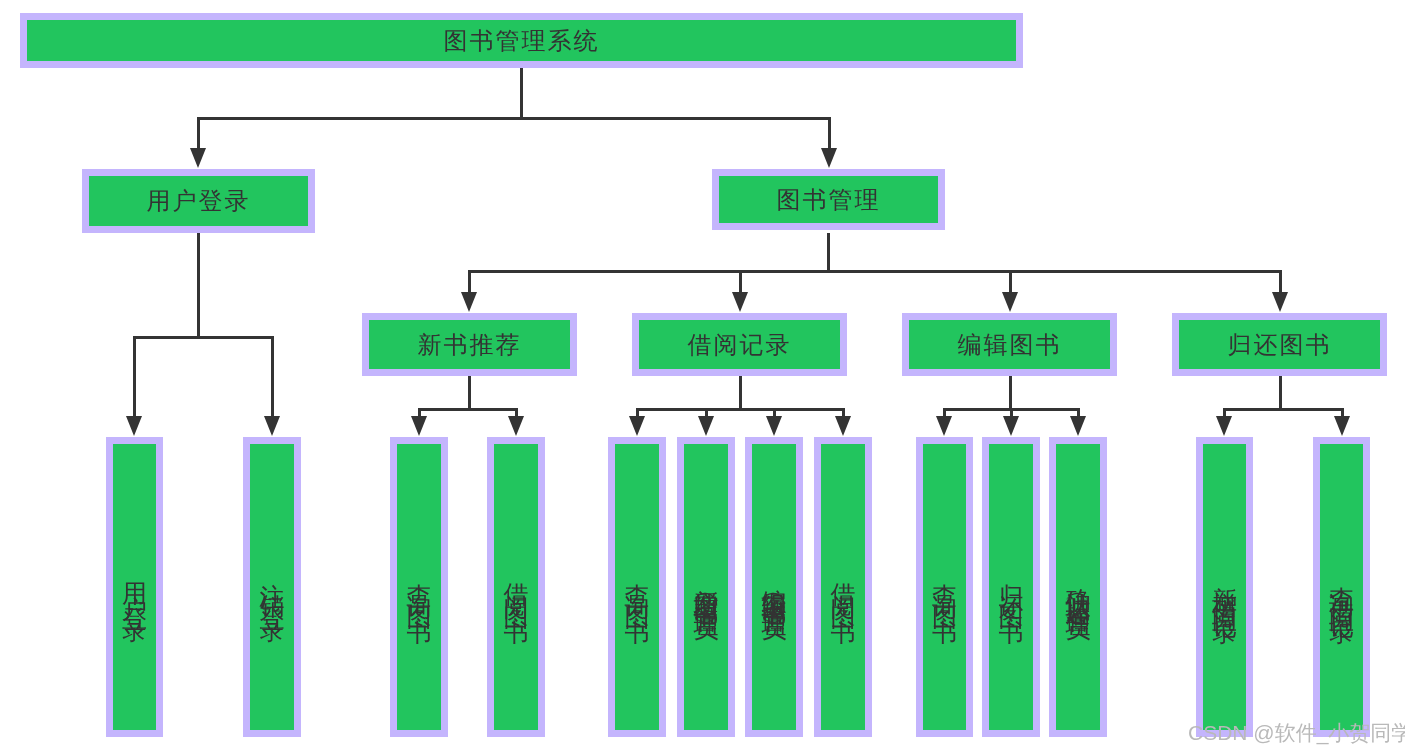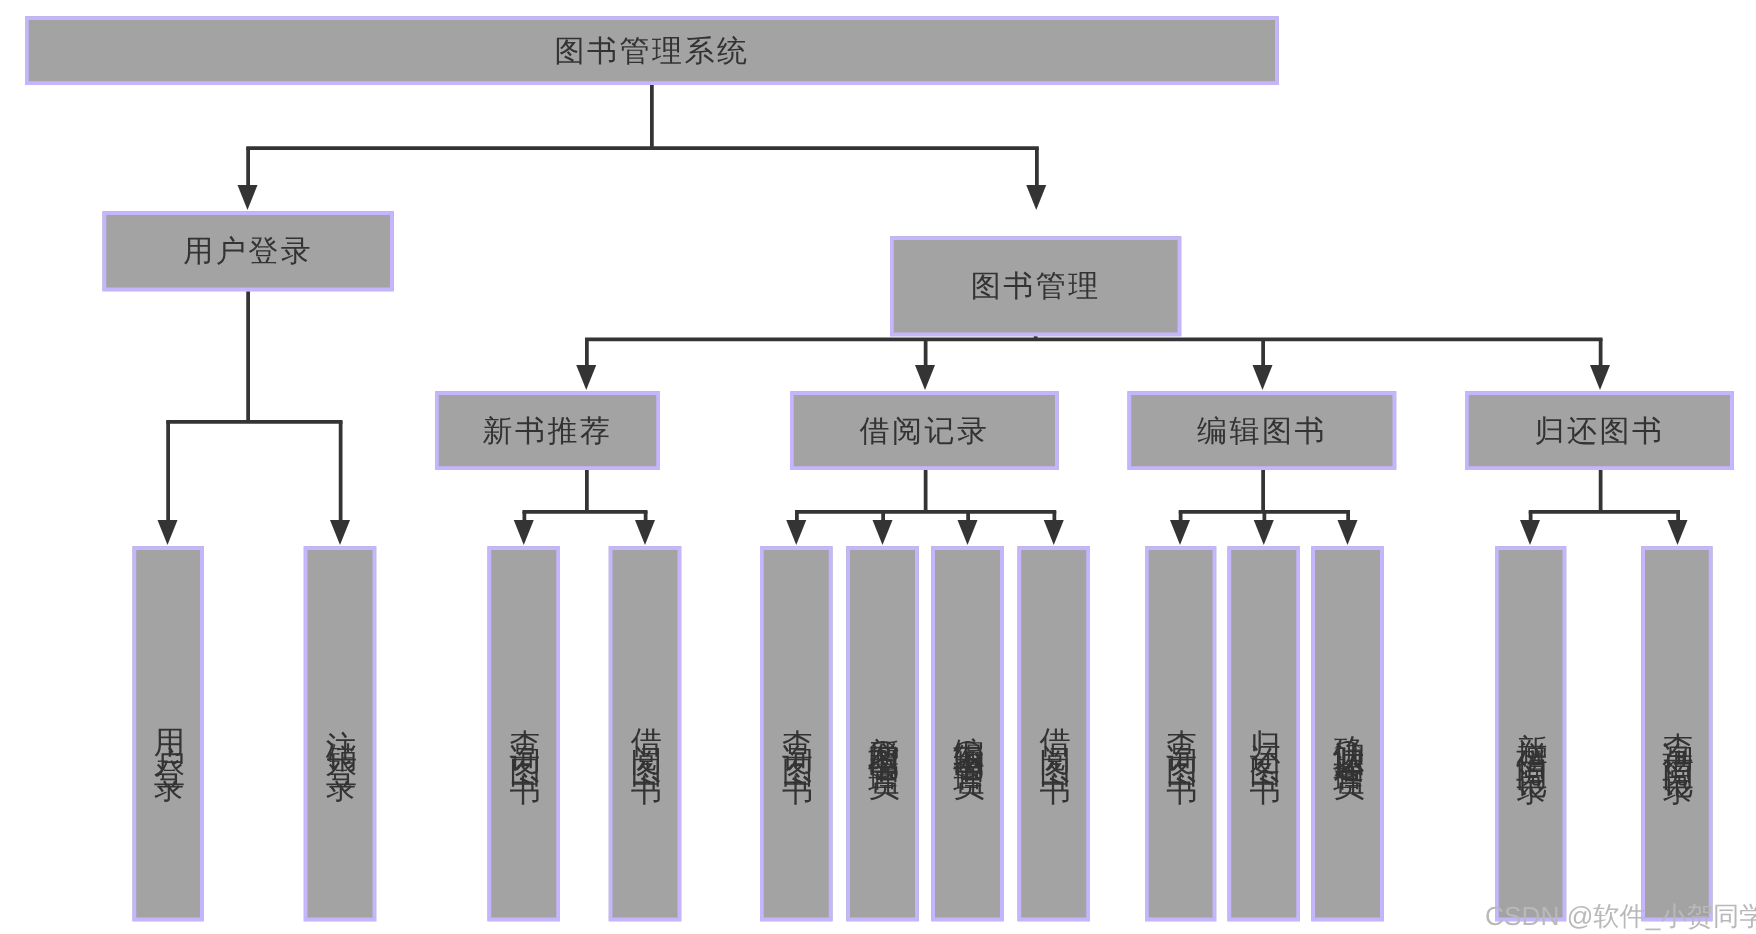--- a/index.html
+++ b/index.html
@@ -11,22 +11,22 @@
     position: relative;
     width: 1405px;
     height: 747px;
     background: #ffffff;
     overflow: hidden;
     font-family: "Liberation Serif", "DejaVu Serif", serif;
   }
   .node {
     position: absolute;
     box-sizing: border-box;
-    border: 3px solid #c4b5fd;
-    background: #a3a3a3;
+    border: 7px solid #c4b5fd;
+    background: #22c55e;
     display: flex;
     align-items: center;
     justify-content: center;
     color: #333333;
     text-align: center;
   }
   .node .lbl {
     display: block;
     white-space: nowrap;
   }
@@ -122,24 +122,24 @@
       <div class="line" style="left: 1340.5px; top: 409px; width: 3px; height: 11px;"></div>
       <div class="arrow" style="left: 1334px; top: 416px;"></div>
     </div>
   <div id="nodes-layer">
       <div class="node h" style="left: 20px; top: 13px; width: 1003px; height: 55px;">
         <span class="lbl">图书管理系统</span>
       </div>
       <div class="node h" style="left: 82px; top: 169px; width: 233px; height: 64px;">
         <span class="lbl">用户登录</span>
       </div>
-      <div class="node h" style="left: 712px; top: 169px; width: 233px; height: 80px; margin-top: 20px;">
+      <div class="node h" style="left: 712px; top: 169px; width: 233px; height: 61px;">
         <span class="lbl">图书管理</span>
       </div>
-      <div class="node h" style="left: 348px; top: 313px; width: 180px; height: 63px;">
+      <div class="node h" style="left: 362px; top: 313px; width: 215px; height: 63px;">
         <span class="lbl">新书推荐</span>
       </div>
       <div class="node h" style="left: 632px; top: 313px; width: 215px; height: 63px;">
         <span class="lbl">借阅记录</span>
       </div>
       <div class="node h" style="left: 902px; top: 313px; width: 215px; height: 63px;">
         <span class="lbl">编辑图书</span>
       </div>
       <div class="node h" style="left: 1172px; top: 313px; width: 215px; height: 63px;">
         <span class="lbl">归还图书</span>

